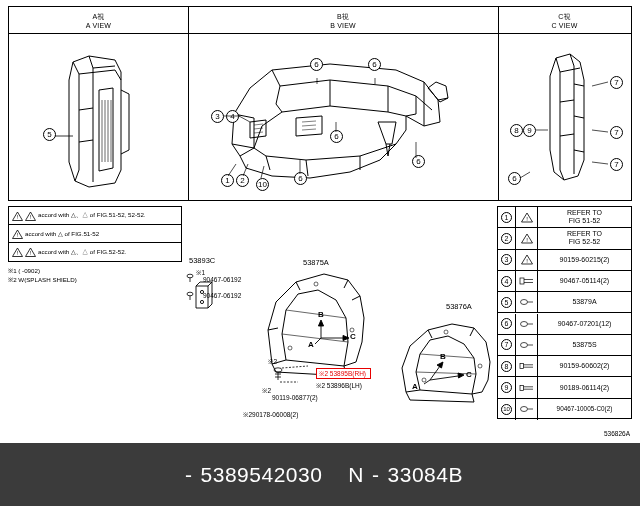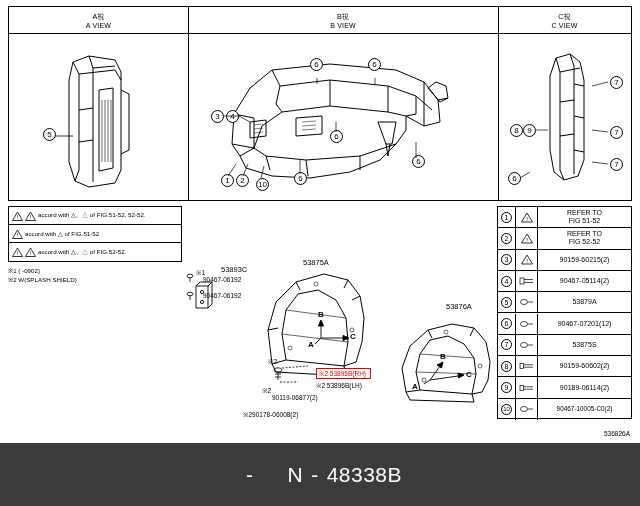--- a/index.html
+++ b/index.html
@@ -277,21 +277,21 @@
       </span>
       <span class="notetext">accord with △、△ of FIG.52-52.</span>
     </div>
   </div>
 
   <div class="footnotes">
     <div>※1 (    -0902)</div>
     <div>※2 W(SPLASH SHIELD)</div>
   </div>
 
-  <div class="lbl" style="left:221px;top:256px;margin-top:9px;">53893C</div>
+  <div class="lbl" style="left:189px;top:256px;">53893C</div>
   <div class="part" style="left:186px;top:268px;">
     <svg width="60" height="45" viewBox="0 0 60 45">
       <g fill="none" stroke="#000" stroke-width="0.9">
         <path d="M10 18 L22 18 L22 40 L10 40 Z"></path>
         <path d="M10 18 L14 14 L26 14 L22 18"></path>
         <path d="M22 40 L26 36 L26 14"></path>
         <circle cx="16" cy="24" r="1.6"></circle>
         <circle cx="16" cy="34" r="1.6"></circle>
       </g>
       <g fill="none" stroke="#000" stroke-width="0.8">
@@ -529,21 +529,22 @@
     </div>
 
   </div>
 
   <div class="diagcode">536826A</div>
 
   <div class="bottombar">
     <span class="gap" style="width:8px;"></span>
     <span>-</span>
     <span class="gap" style="width:8px;"></span>
+    <span>5389542030</span>
     <span class="gap"></span>
     <span>N</span>
     <span class="gap" style="width:8px;"></span>
     <span>-</span>
     <span class="gap" style="width:8px;"></span>
-    <span>48338B</span>
+    <span>33084B</span>
   </div>
 
 </div>
 
 </body></html>

